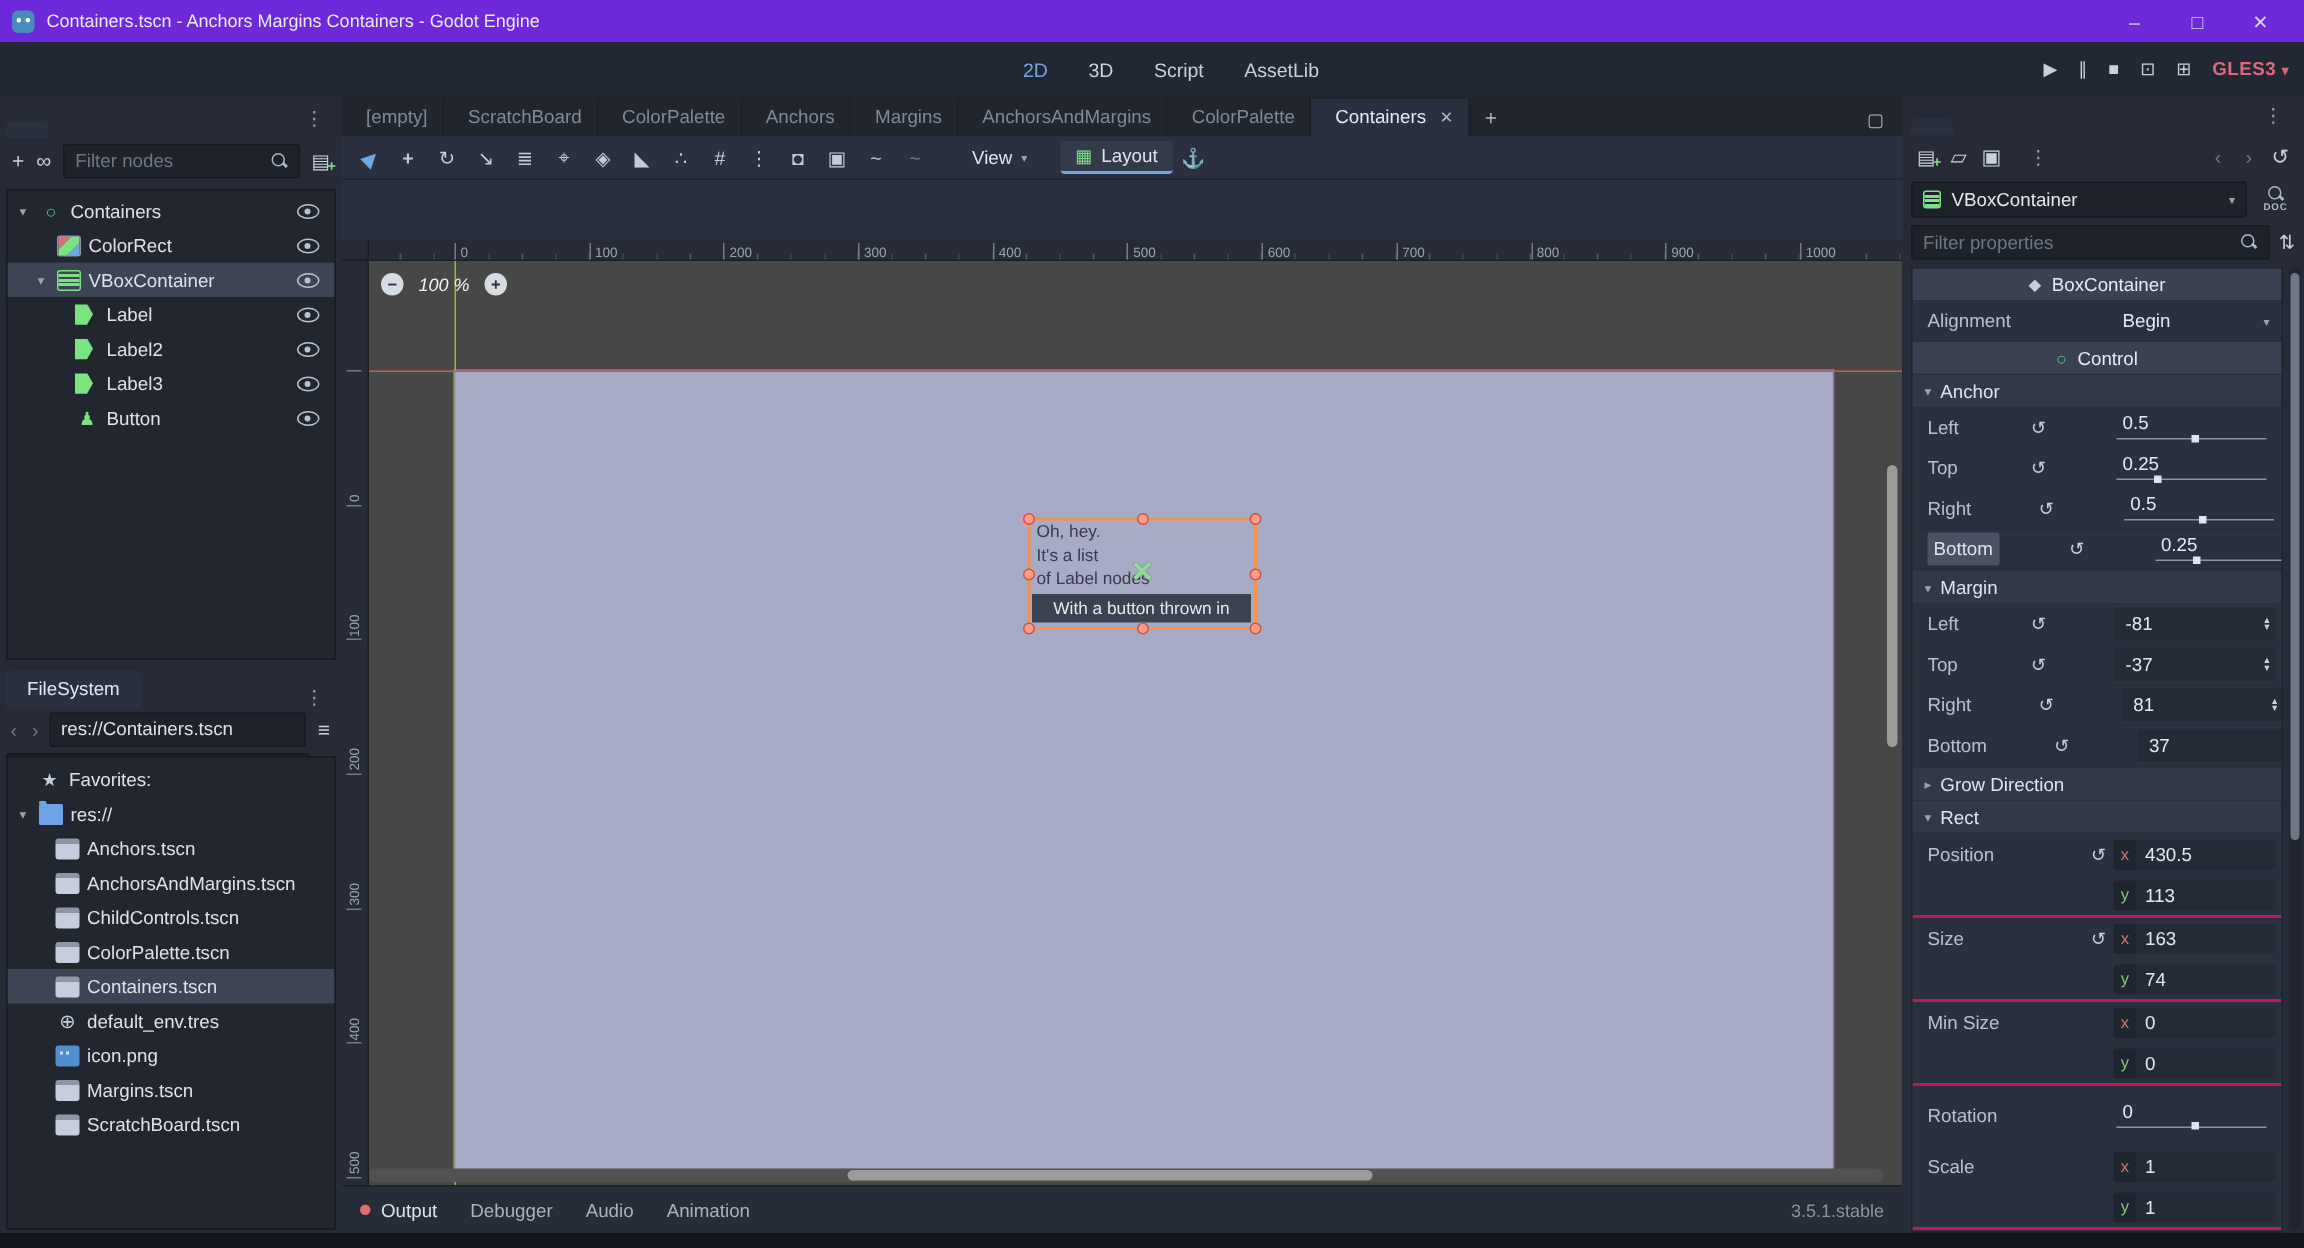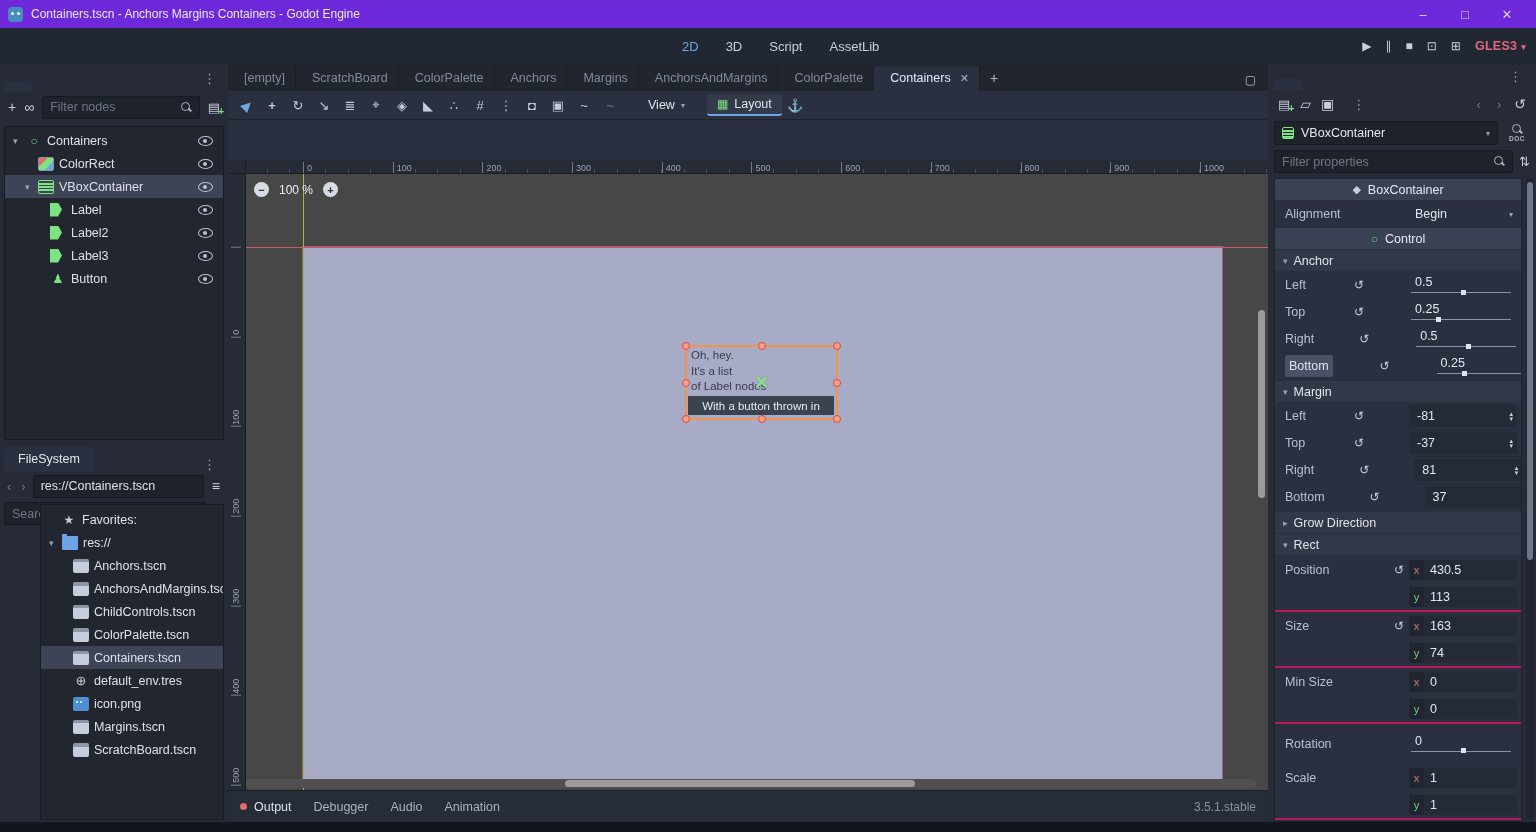--- a/index.html
+++ b/index.html
@@ -69,21 +69,21 @@
   .ic-vbox { width:12px; height:12px; border:1.5px solid #7ce383; border-radius:2px; background:linear-gradient(#0000 0 2px,#7ce383 2px 4px,#0000 4px 5px,#7ce383 5px 7px,#0000 7px 8px,#7ce383 8px 10px,#0000 10px); }
   .ic-label-node { width:12px; height:9px; background:#7ce383; clip-path:polygon(0 0,8px 0,12px 50%,8px 100%,0 100%); }
   .ic-button-node::before { content:"♟"; color:#7ce383; font-size:12px; }
 
   .fs-panel { position:absolute; left:4px; right:4px; top:382px; bottom:2px; }
   .fs-nav { display:flex; align-items:center; gap:4px; height:28px; }
   .nav-arrow { color:#707889; font-size:13px; padding:0 3px; }
   .path-box { flex:1; height:23px; display:flex; align-items:center; padding:0 7px; color:#dde1ea; font-size:12.5px; overflow:hidden; white-space:nowrap; }
   .burger { color:#c9cfdd; font-size:14px; padding:0 4px; }
   .fs-search-row { display:flex; align-items:center; gap:6px; height:27px; }
-  .fs-tree { position:absolute; left:0; right:0; top:58px; bottom:0; background:#21262f; border:1px solid #171b24; overflow:hidden; padding-top:3px;margin-left:36px; }
+  .fs-tree { position:absolute; left:0; right:0; top:58px; bottom:0; background:#21262f; border:1px solid #171b24; overflow:hidden; padding-top:3px; }
   .ic-star::before { content:"★"; color:#c6cedd; font-size:12px; }
   .ic-folder { width:13px; height:10px; background:#6fa3e8; border-radius:1px; position:relative; }
   .ic-folder::before { content:""; position:absolute; left:0; top:-2px; width:5px; height:2px; background:#6fa3e8; border-radius:1px 1px 0 0; }
   .ic-scene-file { width:13px; height:11px; border-radius:2px; background:linear-gradient(#8d96a8 0 3.5px,#c6cedd 3.5px); }
   .ic-world::before { content:"⊕"; color:#c6cedd; font-size:13px; }
   .ic-image { width:12px; height:11px; background:#4f8fd0; border-radius:2px; position:relative; }
   .ic-image::after { content:""; position:absolute; left:3px; top:4px; width:2px; height:2px; background:#cfe3f7; box-shadow:4px 0 0 #cfe3f7; }
 
   
   .center { position:absolute; left:228px; top:64px; width:1040px; bottom:10px; background:#2a3040; }
@@ -112,21 +112,21 @@
             background-image:repeating-linear-gradient(90deg,#4a5160 0 1px,#0000 1px 22.4px); background-position:57px 9px; background-size:100% 5px; background-repeat:repeat-x; }
   .hruler span { display:inline-block; width:89.7px; color:#9aa3b4; font-size:9px; padding-left:3px; border-left:1px solid #737b8c; height:14px; line-height:13px; }
   .vruler { position:absolute; left:0; top:14px; width:18px; bottom:0; background:#262b36; border-right:1px solid #1a1e27; overflow:hidden; padding-top:73px; }
   .vruler span { display:block; height:89.7px; color:#9aa3b4; font-size:9px; writing-mode:vertical-rl; transform:rotate(180deg); padding-top:2px; margin-left:3px; border-bottom:1px solid #737b8c; }
   .canvas-view { position:absolute; left:18px; top:14px; right:0; bottom:0; background:#474747; overflow:hidden; }
   .game-rect { position:absolute; left:57px; top:73px; width:919px; height:540px; background:#a7abc6; outline:1px solid rgba(231,112,196,.55); }
   .axis-v { position:absolute; left:57px; top:0; bottom:0; width:1px; background:#92c332; }
   .axis-h { position:absolute; top:73px; left:0; right:0; height:1px; background:#d05a5a; }
   .zoom-ctl { position:absolute; left:8px; top:8px; display:flex; align-items:center; gap:10px; }
   .zoom-btn { width:15px; height:15px; border-radius:50%; background:#d7dbe2; color:#2a3040; font-size:11px; font-weight:bold; display:flex; align-items:center; justify-content:center; line-height:0; }
-  .zoom-pct { color:#f0f2f6; font-size:12px; }
+  .zoom-pct { color:#f0f2f6; font-size:12px;font-style:italic; }
 
   .selection { position:absolute; left:439px; top:171px; width:153px; height:75px; border:2px solid #f5924c; }
   .sel-text { position:absolute; left:4px; top:1px; color:#3a3a4c; font-size:11.5px; line-height:15.5px; white-space:pre; }
   .sel-btn { position:absolute; left:1px; right:2px; bottom:3px; height:19px; background:#3b4250; color:#e8ebf2; font-size:11.5px; display:flex; align-items:center; justify-content:center; white-space:nowrap; }
   .handle { position:absolute; width:8px; height:8px; border-radius:50%; background:#ff9d8a; border:1.5px solid #cc5244; }
   .pivot-x { position:absolute; left:50%; top:50%; transform:translate(-50%,-54%); color:#8fdc92; font-size:24px; font-weight:bold; text-shadow:0 0 1px #4e7f52; }
   .origin-cross { position:absolute; left:-8px; top:-9px; color:#ff8d9d; font-size:15px; font-weight:bold; }
 
   .hscroll { position:absolute; left:0; right:12px; bottom:2px; height:9px; background:#515151; border-radius:4px; }
   .hscroll .thumb { position:absolute; left:319px; width:350px; top:1px; bottom:1px; background:#9b9b9b; border-radius:4px; }

